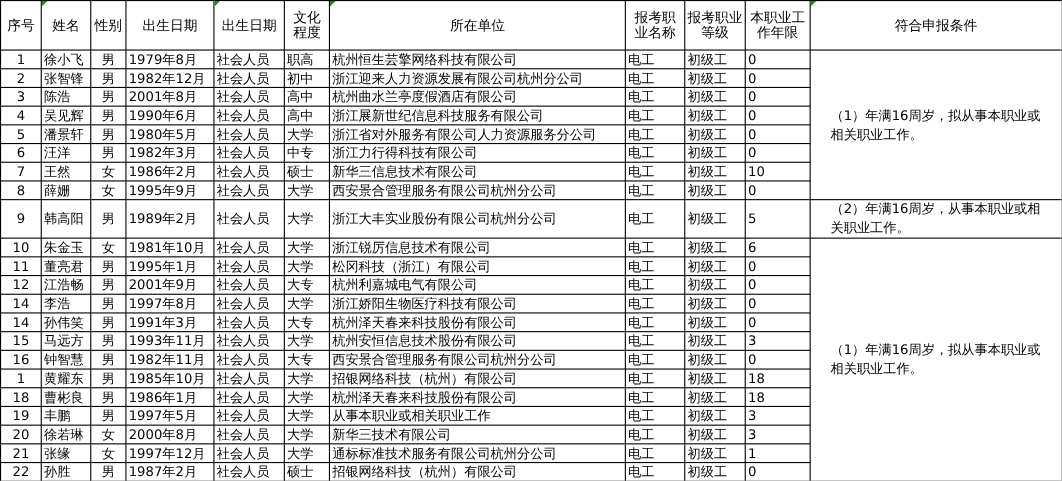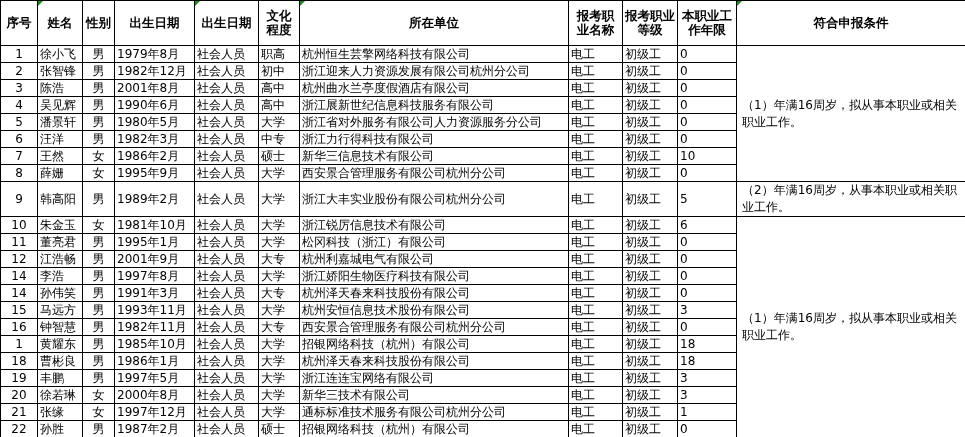--- a/index.html
+++ b/index.html
@@ -1,24 +1,24 @@
 <!DOCTYPE html>
 <html><head>
 <meta charset="utf-8">
 <style>
   html, body { margin:0; padding:0; background:#ffffff; }
   body { width:965px; height:437px; overflow:hidden; font-family:"DejaVu Sans","Liberation Sans",sans-serif; }
   table { border-collapse:collapse; table-layout:fixed; width:965px; }
   td, th { border:1px solid #000; padding:0 2px; font-size:12px; line-height:14px; white-space:nowrap; overflow:hidden; color:#000; }
-  th { font-weight:bold; font-size:12.5px; text-align:center; vertical-align:middle; height:44px; line-height:14px; white-space:normal; }
+  th { font-weight:normal; font-size:12.5px; text-align:center; vertical-align:middle; height:44px; line-height:14px; white-space:normal; }
   tbody tr { height:17px; }
   tbody tr.tall { height:34px; }
   td.c { text-align:center; }
   td.l { text-align:left; }
-  td.cond { white-space:normal; vertical-align:middle; text-align:left; line-height:17px; padding:0 5px; }
+  td.cond { white-space:normal; vertical-align:middle; text-align:left; line-height:17px; padding:0 18px; }
   .flag { position:relative; }
   .flag::before { content:""; position:absolute; left:0; top:0; border-top:5px solid #1a8a1a; border-right:5px solid transparent; }
 </style>
 </head>
 <body>
 
 <table>
   <colgroup>
     <col style="width:37px">
       <col style="width:45px">
@@ -267,21 +267,21 @@
         <td class="l">初级工</td>
         <td class="l">18</td>
       </tr>
       <tr>
         <td class="c">19</td>
         <td class="l">丰鹏</td>
         <td class="c">男</td>
         <td class="l">1997年5月</td>
         <td class="l">社会人员</td>
         <td class="l">大学</td>
-        <td class="l">浙江连连宝网络有限公司</td>
+        <td class="l">从事本职业或相关职业工作</td>
         <td class="l">电工</td>
         <td class="l">初级工</td>
         <td class="l">3</td>
       </tr>
       <tr>
         <td class="c">20</td>
         <td class="l">徐若琳</td>
         <td class="c">女</td>
         <td class="l">2000年8月</td>
         <td class="l">社会人员</td>

